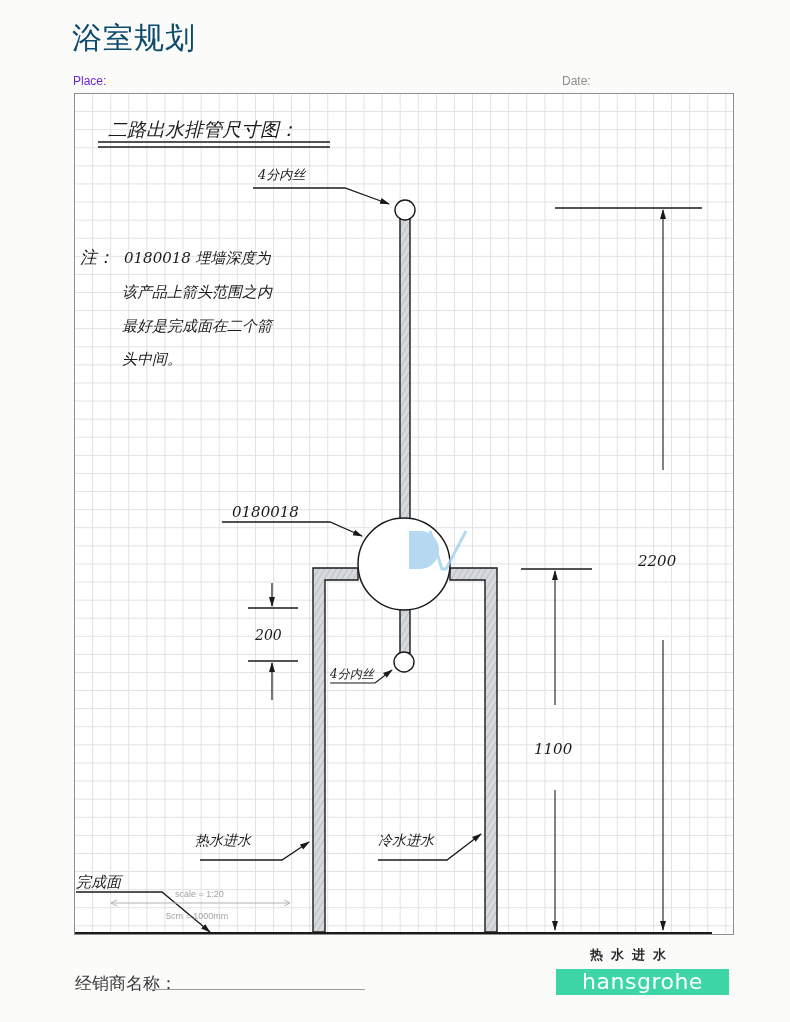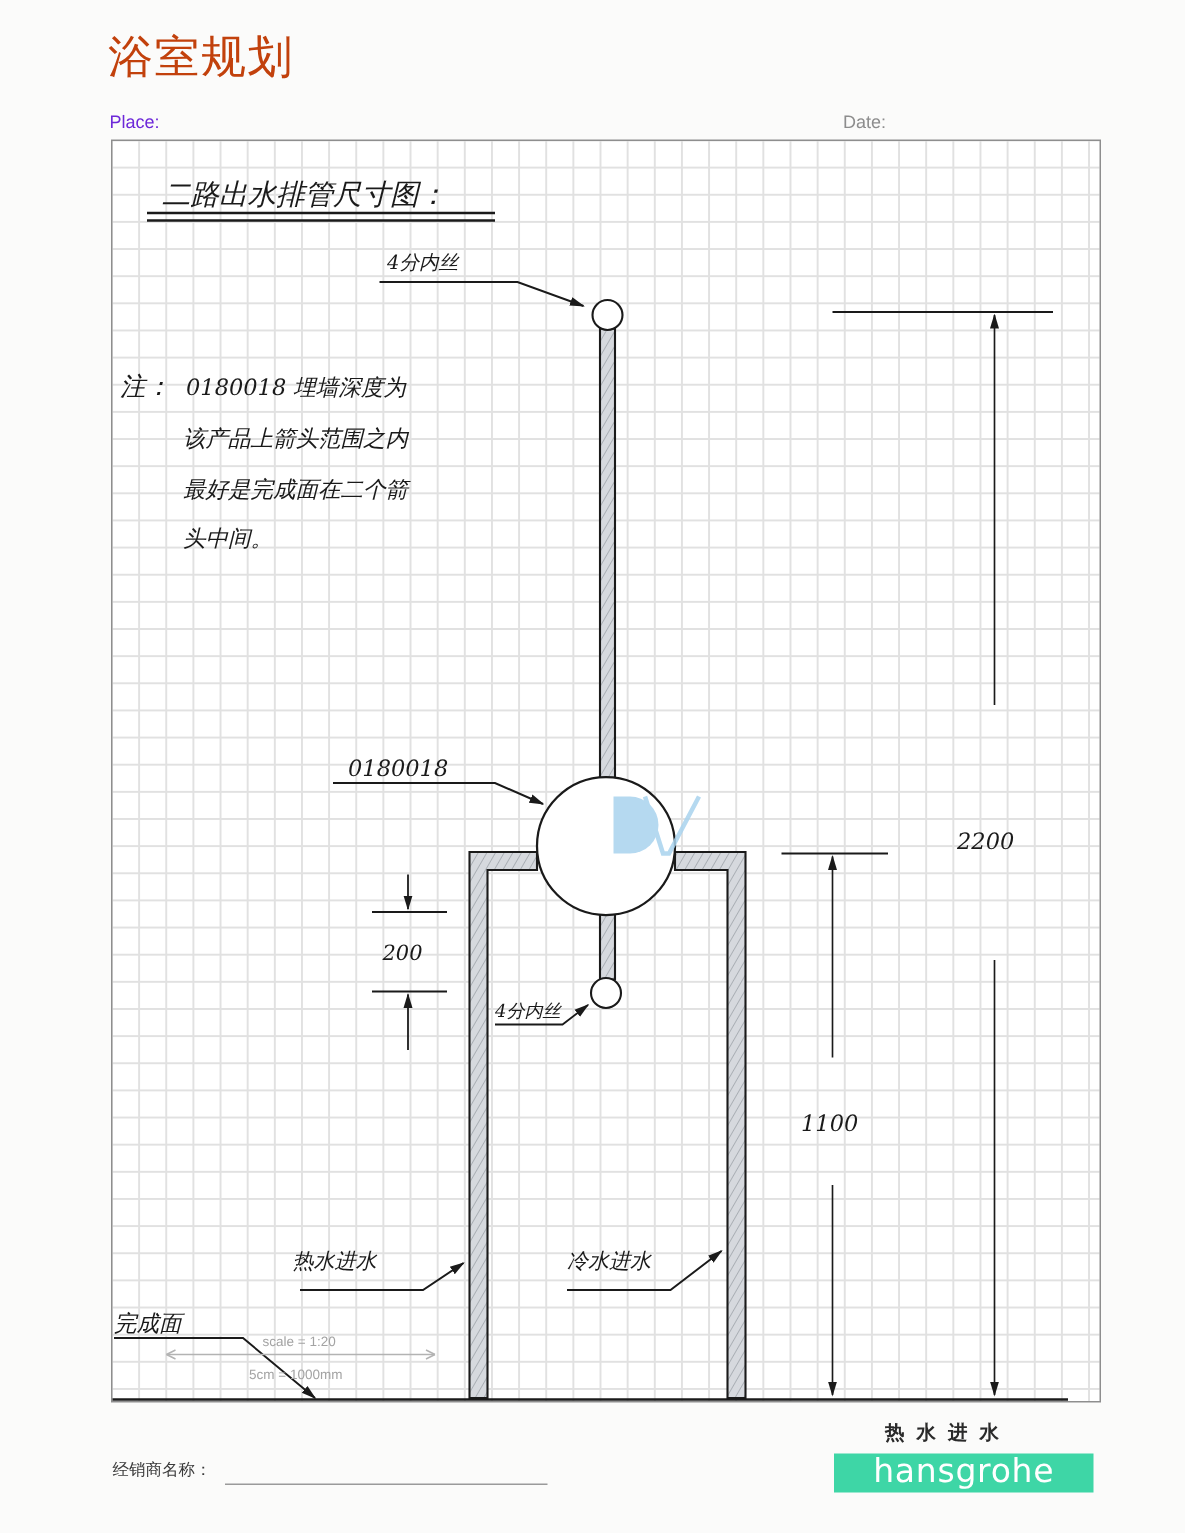--- a/index.html
+++ b/index.html
@@ -3,39 +3,39 @@
   <meta charset="utf-8">
   <style>
     html, body { margin: 0; padding: 0; }
     body {
       width: 790px; height: 1022px; position: relative; overflow: hidden;
       background: #fbfbfa;
       font-family: "DejaVu Sans", sans-serif;
     }
     .header-title {
       position: absolute; left: 72px; top: 18px;
-      font-size: 30px; color: #c2410c; letter-spacing: 1px;
+      font-size: 30px; color: #0c4a6e; letter-spacing: 1px;
       font-family: "DejaVu Sans", sans-serif; font-weight: normal;
     }
     .place-label { position: absolute; left: 73px; top: 74px; font-size: 12px; color: #6d28d9; font-family: "Liberation Sans", sans-serif; }
     .date-label  { position: absolute; left: 562px; top: 74px; font-size: 12px; color: #8d8d8d; font-family: "Liberation Sans", sans-serif; }
     .sheet {
       position: absolute; left: 74px; top: 93px; width: 660px; height: 842px;
       border: 1.5px solid #8e8e8e; box-sizing: border-box;
       background-color: #ffffff;
       background-image:
         linear-gradient(to right, #e1e1e1 1px, transparent 1px),
         linear-gradient(to bottom, #e1e1e1 1px, transparent 1px);
       background-size: 18.1px 18.1px;
       background-position: -1px -1px;
     }
     svg.drawing { position: absolute; left: 0; top: 0; }
     .hw { font-family: "DejaVu Serif", serif; fill: #1a1a1a; font-style: italic; }
     .dealer {
-      position: absolute; left: 75px; top: 972px; font-size: 11px; color: #3a3a3a;
+      position: absolute; left: 75px; top: 972px; font-size: 17px; color: #3a3a3a;
       font-family: "DejaVu Sans", sans-serif;
     }
     .dealer-line { position: absolute; left: 150px; top: 989px; width: 215px; border-top: 1px solid #9a9a9a; }
     .brand-cn {
       position: absolute; left: 590px; top: 946px; font-size: 13px; font-weight: bold;
       color: #2a2a2a; letter-spacing: 8px; font-family: "DejaVu Sans", sans-serif;
     }
     .brand-box {
       position: absolute; left: 556px; top: 969px; width: 173px; height: 26px;
       background: #3ed6a6; color: #ffffff; text-align: center;

